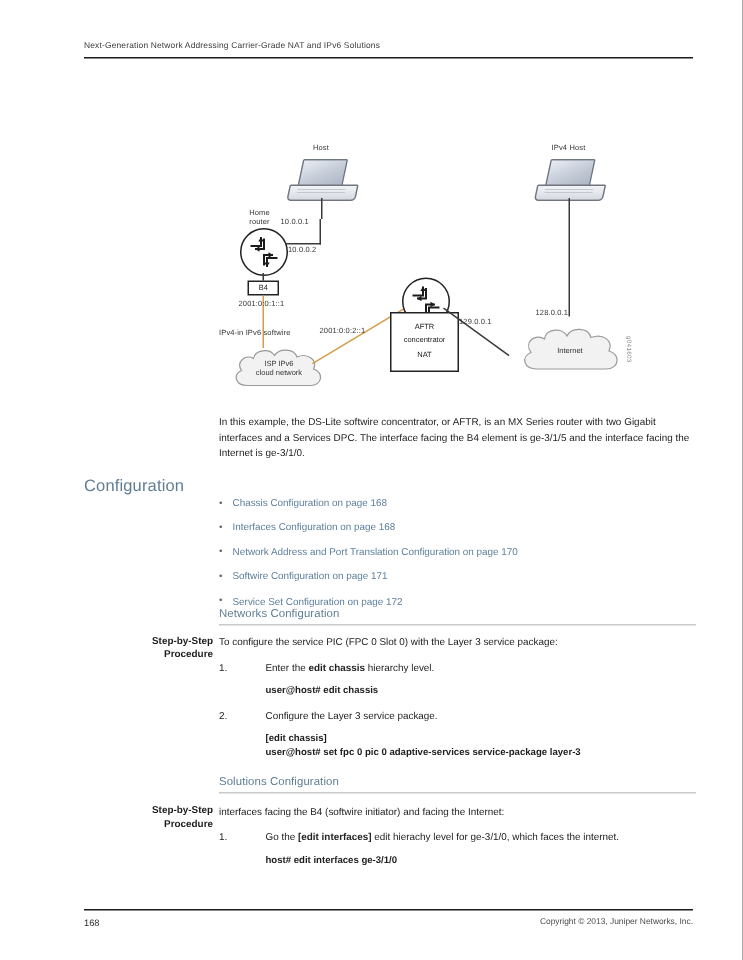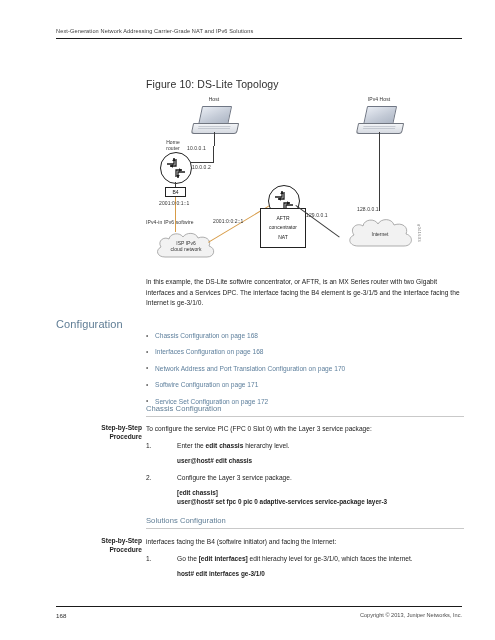--- a/index.html
+++ b/index.html
@@ -284,21 +284,20 @@
   }
 </style>
 </head>
 <body>
 
 <div class="page">
 
   <div class="run-head">Next-Generation Network Addressing Carrier-Grade NAT and IPv6 Solutions</div>
   <div class="head-rule"></div>
 
-  <div class="fig-title">Figure 10: DS-Lite Topology</div>
 
   <div class="figure">
 
     <div class="lbl c" style="left:48px; top:2px; width:40px;">Host</div>
     <div class="laptop" style="left:46px; top:12px;">
       <div class="screen"></div>
       <div class="base"></div>
     </div>
 
     <div class="line vline" style="left:68px; top:38px; height:14px;"></div>
@@ -397,21 +396,21 @@
   <div class="section-head">Configuration</div>
 
   <ul class="bullets">
     <li><span>Chassis Configuration on page 168</span></li>
     <li><span>Interfaces Configuration on page 168</span></li>
     <li><span>Network Address and Port Translation Configuration on page 170</span></li>
     <li><span>Softwire Configuration on page 171</span></li>
     <li><span>Service Set Configuration on page 172</span></li>
   </ul>
 
-  <div class="sub-head" style="left:146px; top:404px;">Chassis Configuration</div>
+  <div class="sub-head" style="left:146px; top:404px;">Networks Configuration</div>
   <div class="sub-rule" style="top:416px;"></div>
 
   <div class="gutter-label" style="left:56px; top:424px;">
     <span>Step-by-Step</span><br>
     <span>Procedure</span>
   </div>
 
   <div class="lead-in" style="top:424px;">To configure the service PIC (FPC 0 Slot 0) with the Layer 3 service package:</div>
 
   <div class="step" style="top:441px;">

